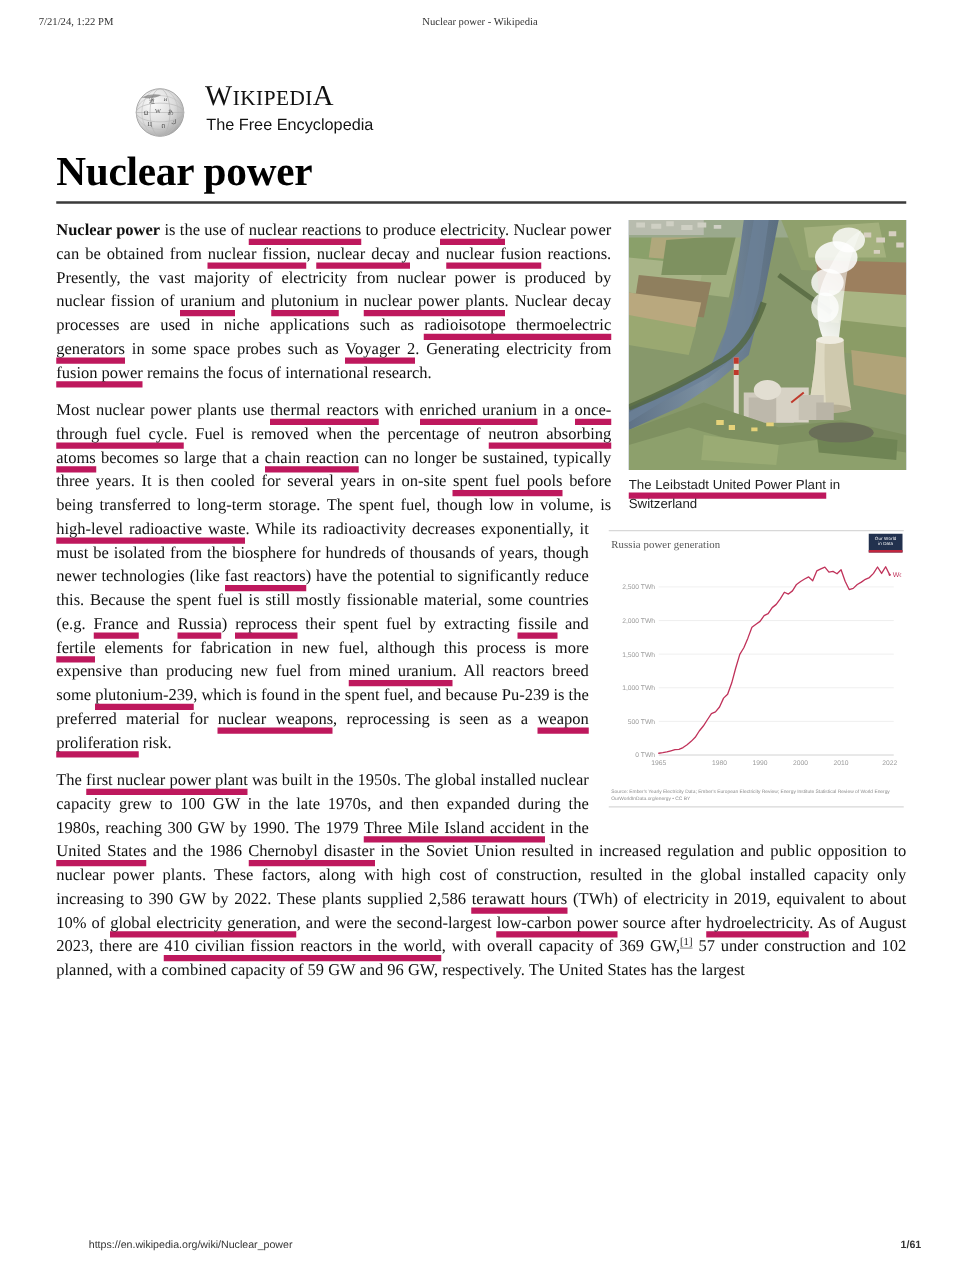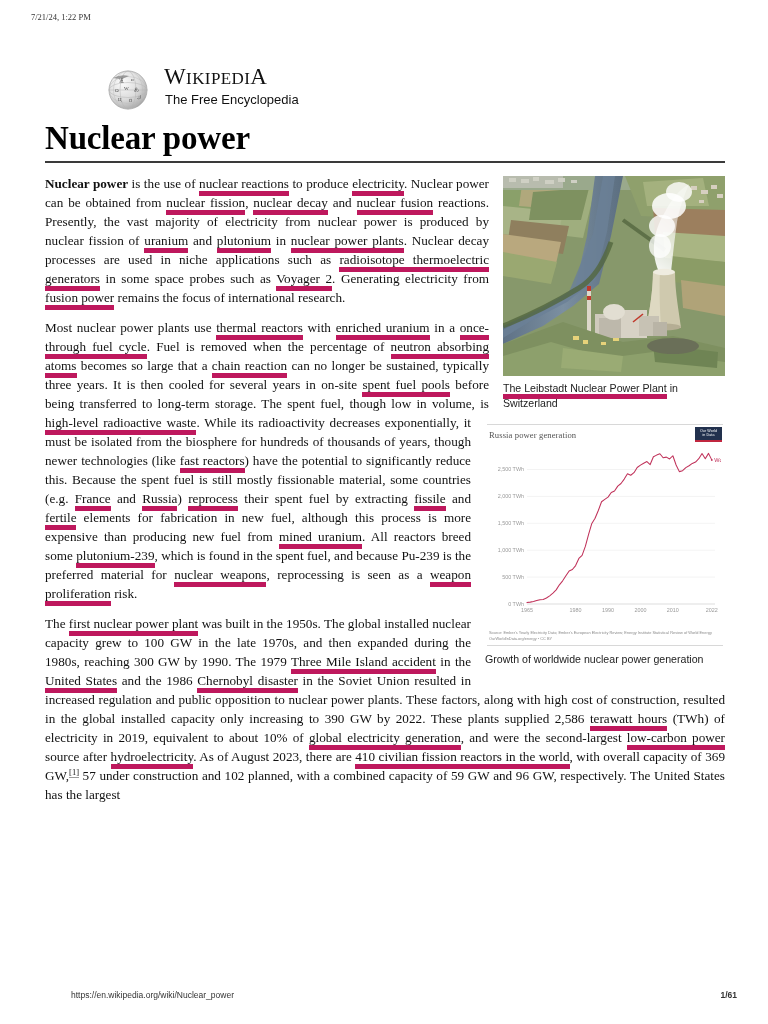--- a/index.html
+++ b/index.html
@@ -262,20 +262,21 @@
     font-family: "Liberation Sans", sans-serif;
     font-size: 5.6px;
     fill: #c0325a;
   }
 </style>
 </head>
 <body>
 
 <div class="print-header">
   <span class="ph-left">7/21/24, 1:22 PM</span>
+  <span class="ph-center">Nuclear power - Wikipedia</span>
 </div>
 
 <div class="page">
 
   <div class="wiki-brand">
     <svg class="wiki-globe" viewBox="0 0 44 44">
       <defs>
         <radialGradient id="gl" cx="35%" cy="30%" r="75%">
           <stop offset="0%" stop-color="#fbfbfb"></stop>
           <stop offset="60%" stop-color="#dcdcdc"></stop>
@@ -399,21 +400,21 @@
           <g fill="#e6d27a">
             <rect x="70" y="160" width="6" height="4"></rect>
               <rect x="80" y="164" width="5" height="4"></rect>
             <rect x="98" y="166" width="5" height="3"></rect>
               <rect x="110" y="162" width="6" height="3"></rect>
           </g>
 
           <ellipse cx="170" cy="170" rx="26" ry="8" fill="#6a6f58"></ellipse>
         </svg>
       </div>
-      <div class="photo-caption"><span class="wl">The Leibstadt Nuclear Power Plant</span><span> in Switzerland</span></div>
+      <div class="photo-caption"><span class="wl">The Leibstadt United Power Plant</span><span> in Switzerland</span></div>
     </div>
 
     <div class="fig fig-chart">
       <div class="chart-frame">
         <div class="chart-rule-top"></div>
         <div class="chart-title">Russia power generation</div>
         <div class="owid-badge">
           <div>Our World</div>
           <div>in Data</div>
         </div>
@@ -453,21 +454,20 @@
               </g>
           </svg>
         </div>
 
         <div class="chart-source">
           <div>Source: Ember's Yearly Electricity Data; Ember's European Electricity Review; Energy Institute Statistical Review of World Energy</div>
           <div>OurWorldInData.org/energy • CC BY</div>
         </div>
         <div class="chart-rule-bottom"></div>
       </div>
-      <div class="chart-caption">Growth of worldwide nuclear power generation</div>
     </div>
 
     <p class="para"><span class="bold">Nuclear power</span><span class="seg-host"><span> is the use of </span><span class="wl">nuclear reactions</span><span> to produce </span><span class="wl">electricity</span><span>. Nuclear power can be obtained from </span><span class="wl">nuclear fission</span><span>, </span><span class="wl">nuclear decay</span><span> and </span><span class="wl">nuclear fusion</span><span> reactions. Presently, the vast majority of electricity from nuclear power is produced by nuclear </span><span class="ital">fission</span><span> of </span><span class="wl">uranium</span><span> and </span><span class="wl">plutonium</span><span> in </span><span class="wl">nuclear power plants</span><span>. Nuclear </span><span class="ital">decay</span><span> processes are used in niche applications such as </span><span class="wl">radioisotope thermoelectric generators</span><span> in some space probes such as </span><span class="ital wl">Voyager 2</span><span>. Generating electricity from </span><span class="ital wl">fusion power</span><span> remains the focus of international research.</span></span></p>
 
     <p class="para"><span class="seg-host"><span>Most nuclear power plants use </span><span class="wl">thermal reactors</span><span> with </span><span class="wl">enriched uranium</span><span> in a </span><span class="wl">once-through fuel cycle</span><span>. Fuel is removed when the percentage of </span><span class="wl">neutron absorbing atoms</span><span> becomes so large that a </span><span class="wl">chain reaction</span><span> can no longer be sustained, typically three years. It is then cooled for several years in on-site </span><span class="wl">spent fuel pools</span><span> before being transferred to long-term storage. The spent fuel, though low in volume, is </span><span class="wl">high-level radioactive waste</span><span>. While its radioactivity decreases exponentially, it must be isolated from the biosphere for hundreds of thousands of years, though newer technologies (like </span><span class="wl">fast reactors</span><span>) have the potential to significantly reduce this. Because the spent fuel is still mostly fissionable material, some countries (e.g. </span><span class="wl">France</span><span> and </span><span class="wl">Russia</span><span>) </span><span class="wl">reprocess</span><span> their spent fuel by extracting </span><span class="wl">fissile</span><span> and </span><span class="wl">fertile</span><span> elements for fabrication in new fuel, although this process is more expensive than producing new fuel from </span><span class="wl">mined uranium</span><span>. All reactors breed some </span><span class="wl">plutonium-239</span><span>, which is found in the spent fuel, and because Pu-239 is the preferred material for </span><span class="wl">nuclear weapons</span><span>, reprocessing is seen as a </span><span class="wl">weapon proliferation</span><span> risk.</span></span></p>
 
     <p class="para"><span class="seg-host"><span>The </span><span class="wl">first nuclear power plant</span><span> was built in the 1950s. The global installed nuclear capacity grew to 100 GW in the late 1970s, and then expanded during the 1980s, reaching 300 GW by 1990. The 1979 </span><span class="wl">Three Mile Island accident</span><span> in the </span><span class="wl">United States</span><span> and the 1986 </span><span class="wl">Chernobyl disaster</span><span> in the Soviet Union resulted in increased regulation and public opposition to nuclear power plants. These factors, along with high cost of construction, resulted in the global installed capacity only increasing to 390 GW by 2022. These plants supplied 2,586 </span><span class="wl">terawatt hours</span><span> (TWh) of electricity in 2019, equivalent to about 10% of </span><span class="wl">global electricity generation</span><span>, and were the second-largest </span><span class="wl">low-carbon power</span><span> source after </span><span class="wl">hydroelectricity</span><span>. As of August 2023, there are </span><span class="wl">410 civilian fission reactors in the world</span><span>, with overall capacity of 369 GW,</span><sup class="ref"><span class="wl">[1]</span></sup><span> 57 under construction and 102 planned, with a combined capacity of 59 GW and 96 GW, respectively. The United States has the largest</span></span></p>
 
   </div>
 </div>

